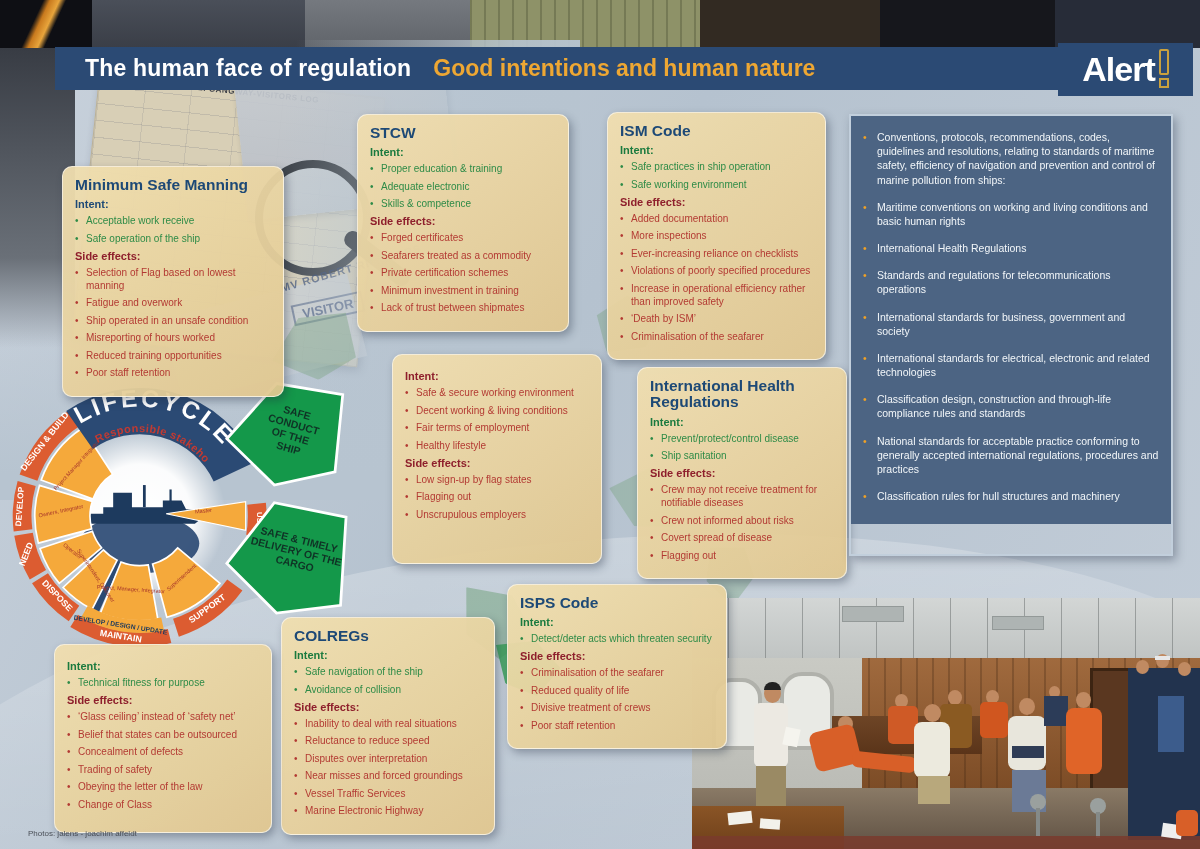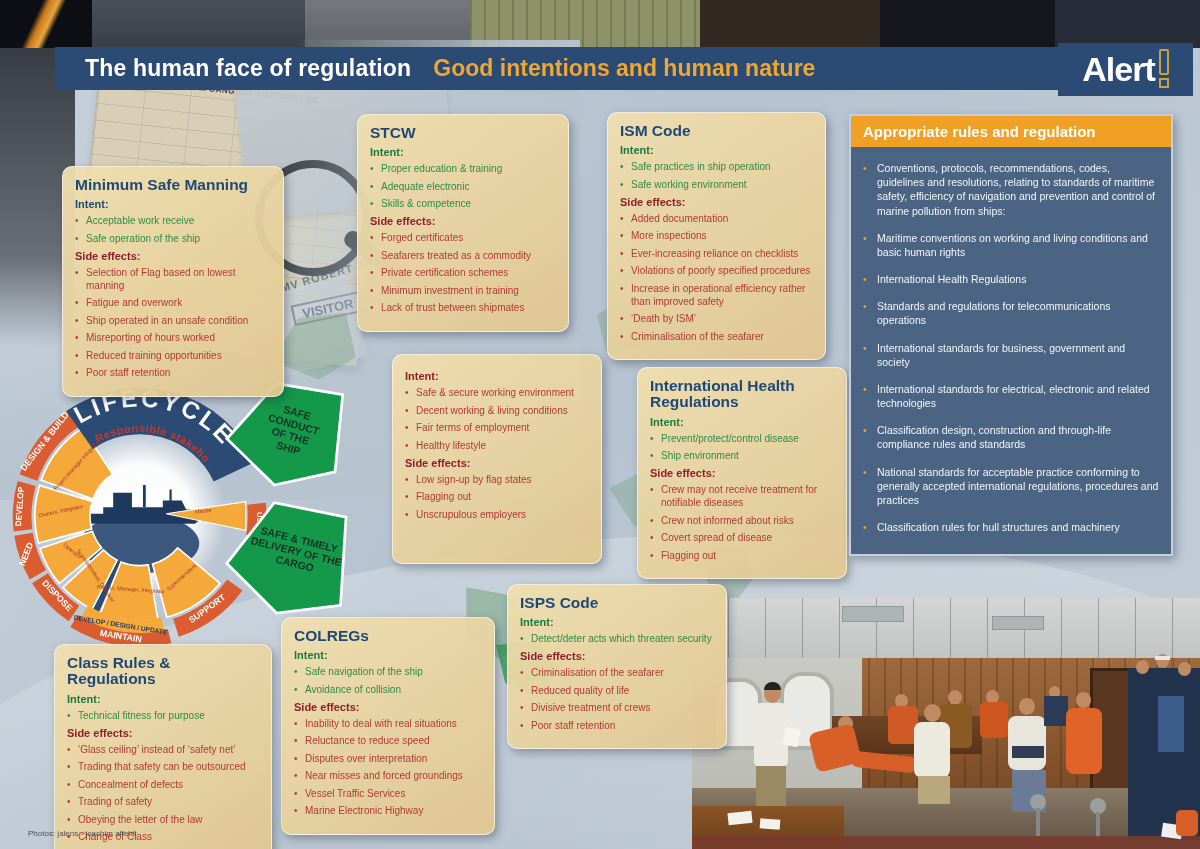--- a/index.html
+++ b/index.html
@@ -402,21 +402,21 @@
     </div>
   <div class="card" style="left:637px;top:367px;width:184px;min-height:166px;">
       <div class="card-title">International Health Regulations</div>
       <div class="sec-label" style="color: rgb(26, 122, 62);">Intent:</div>
       <div class="bullet" style="color: rgb(46, 139, 71);">
         <span class="dot">•</span>
         <span>Prevent/protect/control disease</span>
       </div>
       <div class="bullet" style="color: rgb(46, 139, 71);">
         <span class="dot">•</span>
-        <span>Ship environment</span>
+        <span>Ship sanitation</span>
       </div>
       <div class="sec-label" style="color: rgb(142, 31, 44);">Side effects:</div>
       <div class="bullet" style="color: rgb(179, 58, 51);">
         <span class="dot">•</span>
         <span>Crew may not receive treatment for notifiable diseases</span>
       </div>
       <div class="bullet" style="color: rgb(179, 58, 51);">
         <span class="dot">•</span>
         <span>Crew not informed about risks</span>
       </div>
@@ -485,55 +485,53 @@
       <div class="bullet" style="color: rgb(179, 58, 51);">
         <span class="dot">•</span>
         <span>Vessel Traffic Services</span>
       </div>
       <div class="bullet" style="color: rgb(179, 58, 51);">
         <span class="dot">•</span>
         <span>Marine Electronic Highway</span>
       </div>
     </div>
   <div class="card" style="left:54px;top:644px;width:192px;min-height:165px;">
-      <div class="card-title">Class Rules &amp; Regulations</div>
       <div class="sec-label" style="color: rgb(26, 122, 62);">Intent:</div>
       <div class="bullet" style="color: rgb(46, 139, 71);">
         <span class="dot">•</span>
         <span>Technical fitness for purpose</span>
       </div>
       <div class="sec-label" style="color: rgb(142, 31, 44);">Side effects:</div>
       <div class="bullet" style="color: rgb(179, 58, 51);">
         <span class="dot">•</span>
         <span>‘Glass ceiling’ instead of ‘safety net’</span>
       </div>
       <div class="bullet" style="color: rgb(179, 58, 51);">
         <span class="dot">•</span>
-        <span>Trading that safety can be outsourced</span>
+        <span>Belief that states can be outsourced</span>
       </div>
       <div class="bullet" style="color: rgb(179, 58, 51);">
         <span class="dot">•</span>
         <span>Concealment of defects</span>
       </div>
       <div class="bullet" style="color: rgb(179, 58, 51);">
         <span class="dot">•</span>
         <span>Trading of safety</span>
       </div>
       <div class="bullet" style="color: rgb(179, 58, 51);">
         <span class="dot">•</span>
         <span>Obeying the letter of the law</span>
       </div>
       <div class="bullet" style="color: rgb(179, 58, 51);">
         <span class="dot">•</span>
         <span>Change of Class</span>
       </div>
     </div>
 
   <div class="panel">
-    <div class="panel-head">Appropriate rules and regulation</div>
     <div class="panel-body">
         <div class="p-item">
           <span class="dot">•</span>
           <span>Conventions, protocols, recommendations, codes, guidelines and resolutions, relating to standards of maritime safety, efficiency of navigation and prevention and control of marine pollution from ships:</span>
         </div>
         <div class="p-item">
           <span class="dot">•</span>
           <span>Maritime conventions on working and living conditions and basic human rights</span>
         </div>
         <div class="p-item">

